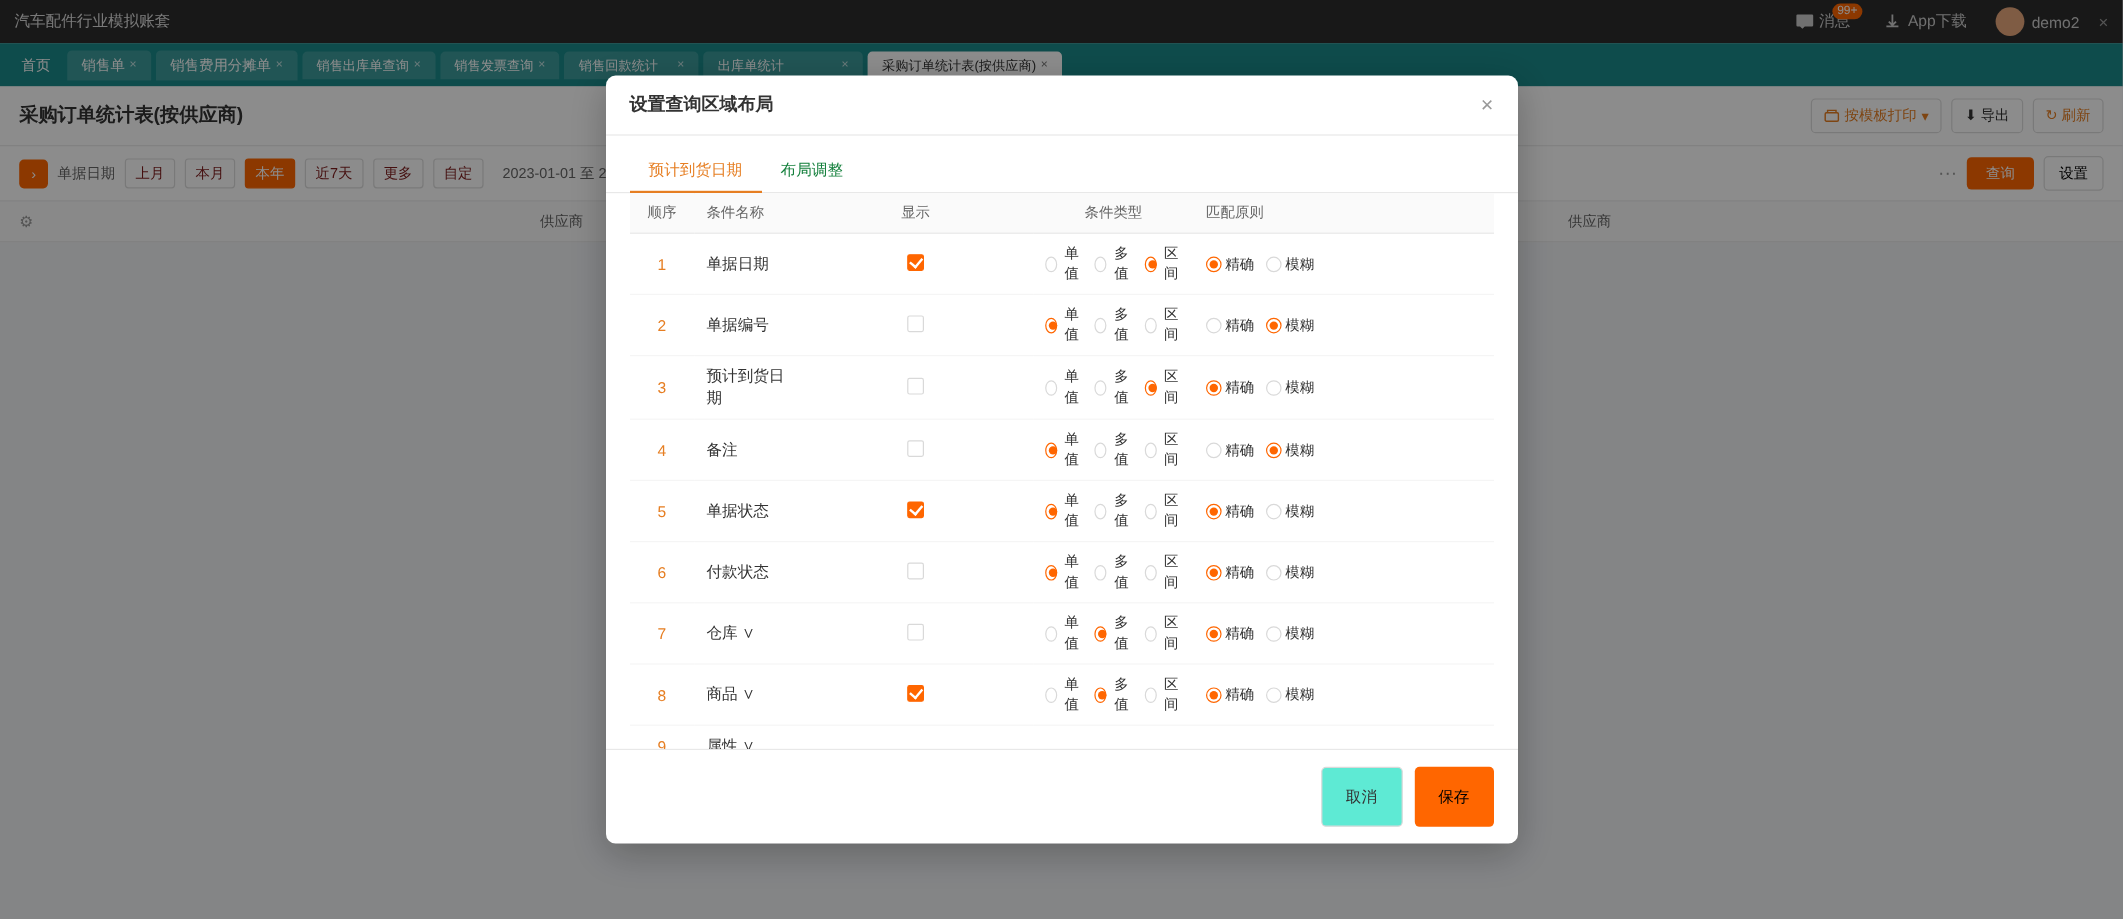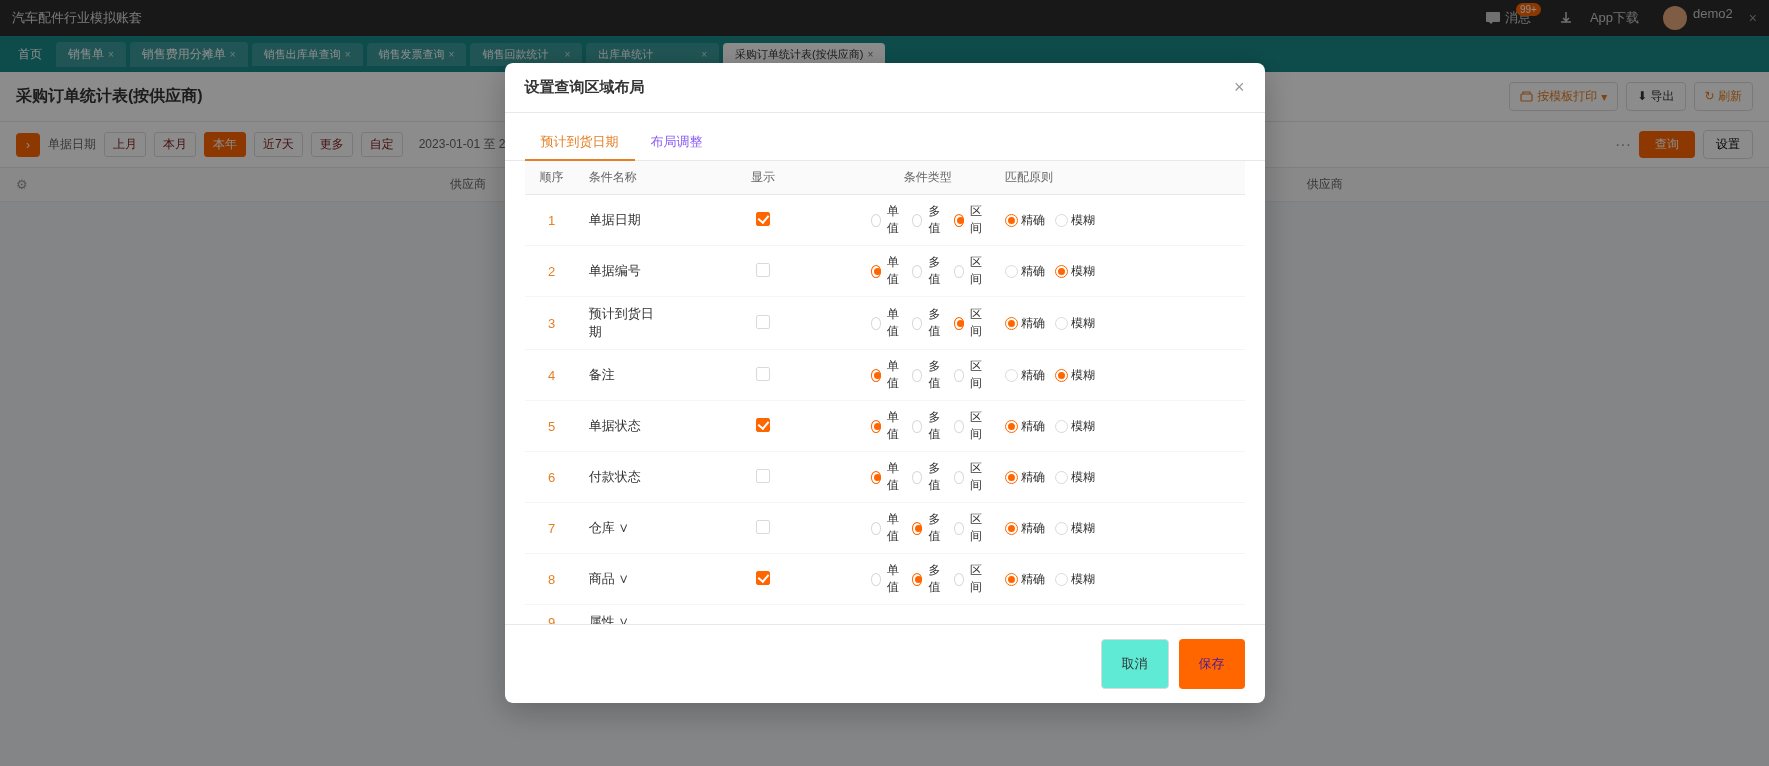--- a/index.html
+++ b/index.html
@@ -144,21 +144,21 @@
     .modal-tabs {
       display: flex;
       gap: 0;
       padding: 12px 20px 0;
       border-bottom: 1px solid #e8e8e8;
     }
     .modal-tab {
       padding: 8px 16px;
       font-size: 13px;
       cursor: pointer;
-      color: #8b5cf6;
+      color: #15803d;
       border-bottom: 2px solid transparent;
       margin-bottom: -1px;
     }
     .modal-tab.active { color: #e67e22; border-bottom: 2px solid #e67e22; font-weight: 500; }
 
     
     .modal-search {
       padding: 12px 20px 8px;
       display: flex;
       align-items: center;
@@ -272,21 +272,21 @@
       background: #5eead4;
       border-radius: 4px;
       font-size: 13px;
       cursor: pointer;
       color: #333;
     }
     .btn-save {
       padding: 16px 20px;
       border: none;
       background: #f60;
-      color: #4c1d95;
+      color: #000000;
       border-radius: 4px;
       font-size: 13px;
       cursor: pointer;
       font-weight: 500;
     }
 
     
     .modal-table-wrap::-webkit-scrollbar { width: 6px; }
     .modal-table-wrap::-webkit-scrollbar-track { background: #f5f5f5; }
     .modal-table-wrap::-webkit-scrollbar-thumb { background: #ccc; border-radius: 3px; }
@@ -298,27 +298,27 @@
 <div class="top-navbar">
   <span class="top-navbar-left">汽车配件行业模拟账套</span>
   <div class="top-navbar-right">
     <span class="notification-badge">
       <svg width="16" height="16" viewBox="0 0 16 16" fill="currentColor" style="color:#ccc">
           <path d="M14 2H2a1 1 0 00-1 1v8a1 1 0 001 1h2l2 2 2-2h6a1 1 0 001-1V3a1 1 0 00-1-1z"></path>
         </svg>
       <span>消息</span>
       <span class="badge-count">99+</span>
     </span>
-    <span style="display:flex;align-items:center;gap:17px;margin-left:12px;">
+    <span style="display:flex;align-items:center;gap:6px;margin-left:12px;">
       <svg width="14" height="14" viewBox="0 0 14 14" fill="#ccc">
           <path d="M7 1v8M4 7l3 3 3-3M2 11h10" stroke="#ccc" stroke-width="1.5" fill="none"></path>
         </svg>
       <span>App下载</span>
     </span>
-    <span style="display:flex;gap:6px;margin-left:8px;">
+    <span style="display:flex;align-items:center;gap:6px;margin-left:8px;">
       <span class="avatar-circle"></span>
       <span>demo2</span>
     </span>
     <button class="top-right-close">×</button>
   </div>
 </div>
 
 <div class="tab-bar">
   <div class="tab-item tab-home">
     <span>首页</span>

